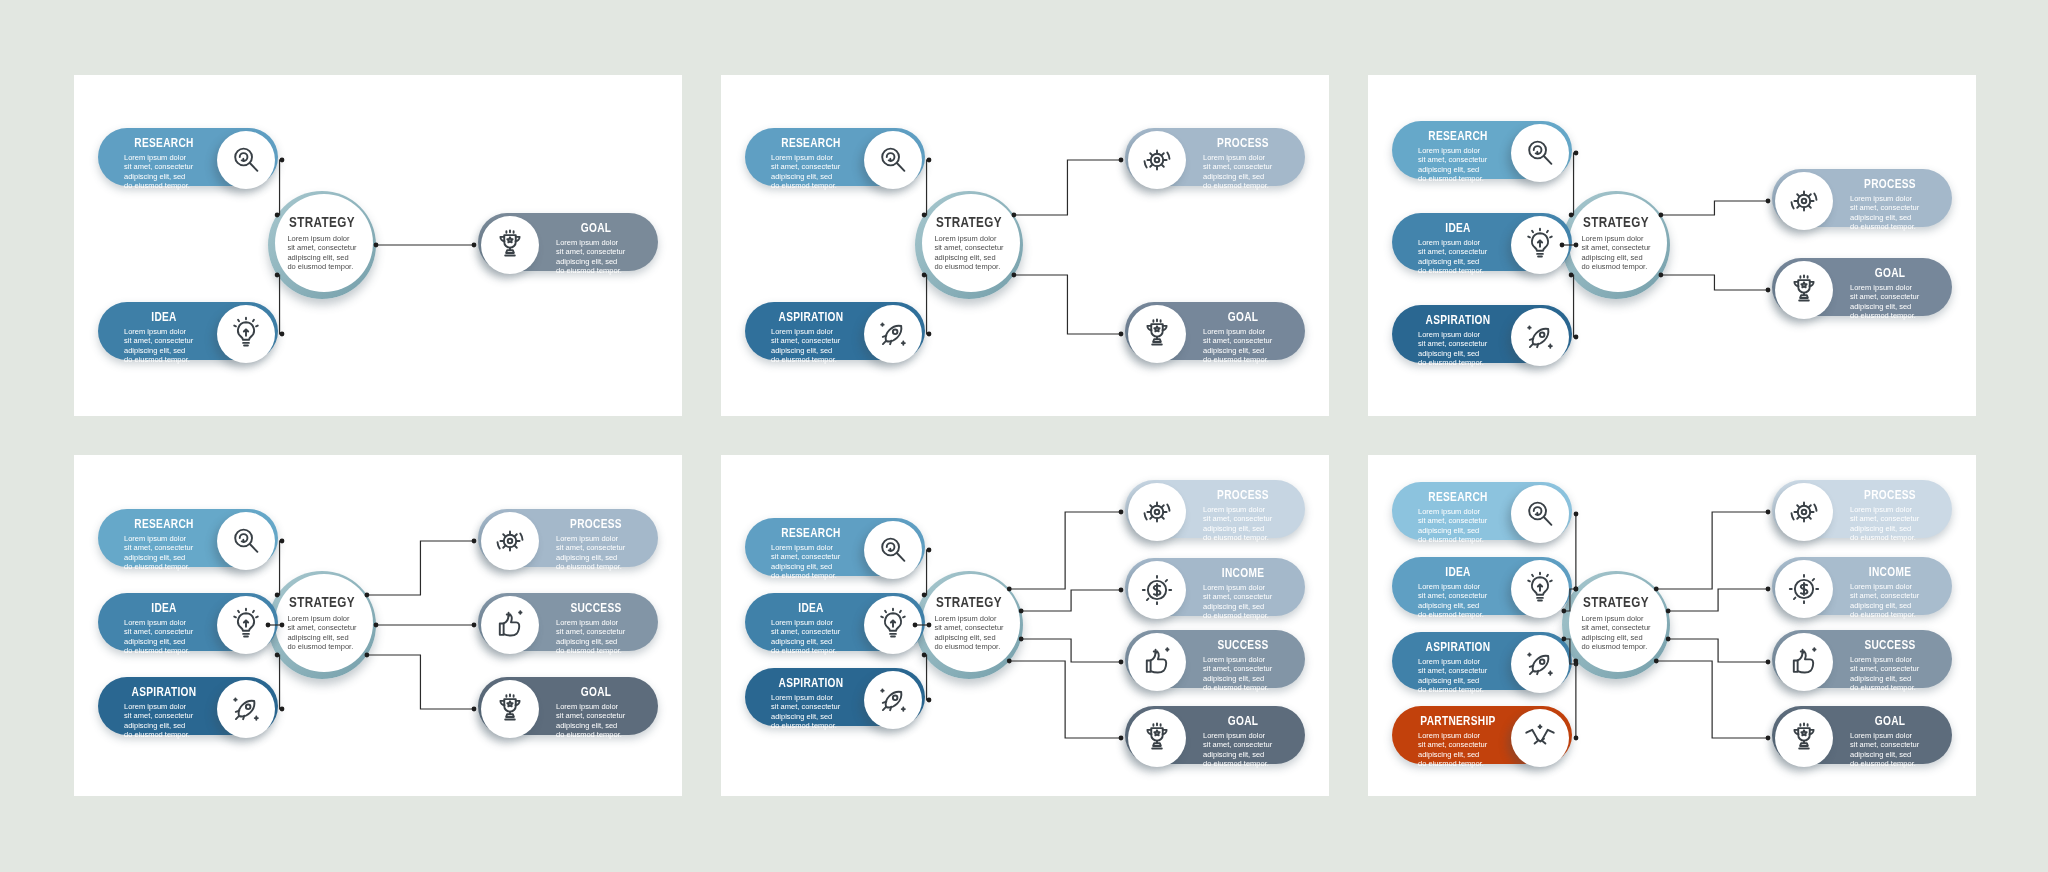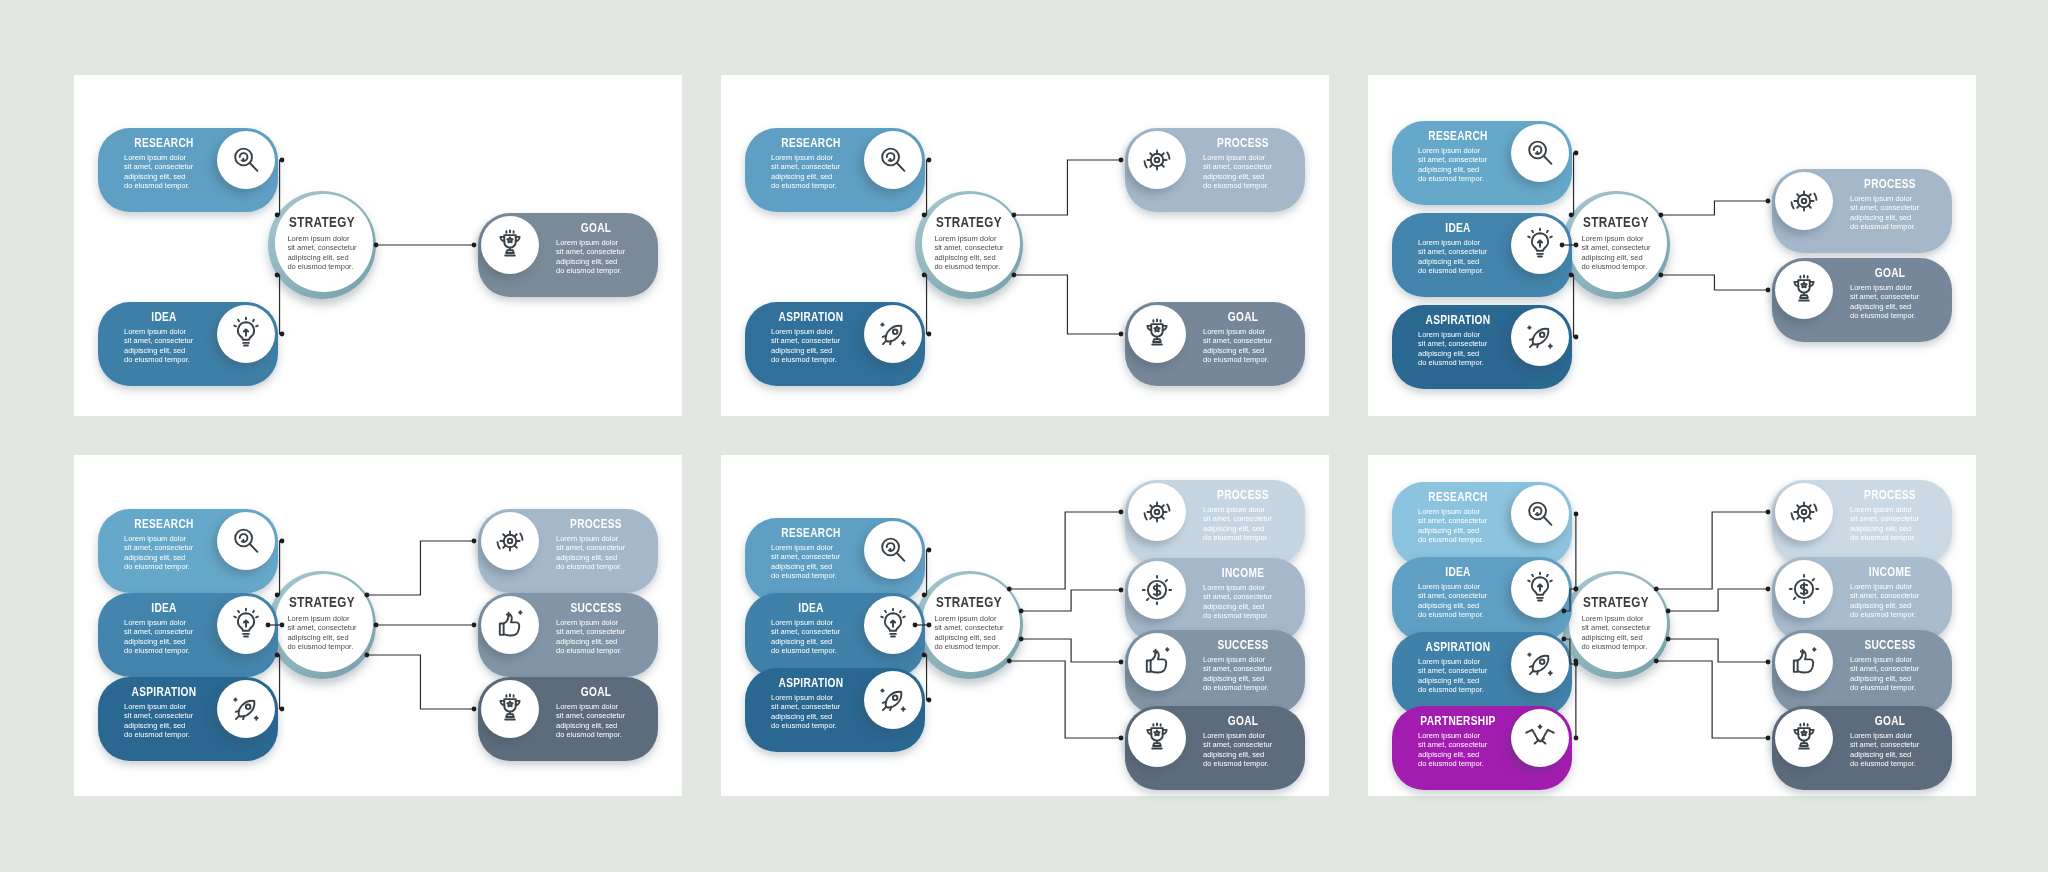--- a/index.html
+++ b/index.html
@@ -1,19 +1,19 @@
 <!DOCTYPE html>
 <html><head>
 <meta charset="utf-8">
 <style>
   html,body{margin:0;padding:0;background:#E2E7E1;}
   #board{position:relative;width:2048px;height:872px;background:#E2E7E1;
          font-family:"Liberation Sans",sans-serif;overflow:hidden;}
   .card{position:absolute;width:608px;height:341px;background:#FFFFFF;}
-  .pill{position:absolute;width:180px;height:84px;border-radius:32px;
+  .pill{position:absolute;width:180px;height:58px;border-radius:32px;
         box-shadow:0 4px 8px rgba(62,82,96,.28);}
   .icon-circle{position:absolute;width:58px;height:58px;border-radius:50%;background:#fff;
         display:flex;align-items:center;justify-content:center;
         box-shadow:-4px 5px 9px rgba(55,75,90,.30);}
   .pill-text{position:absolute;top:8px;width:104px;text-align:center;}
   .pill-text.lft{left:14px}
   .pill-text.rgt{left:66px}
   .pill-title{color:#fff;font-size:13px;font-weight:bold;letter-spacing:.4px;line-height:14px;
         transform:scaleX(.78);transform-origin:50% 50%;white-space:nowrap;margin-bottom:3px;}
   .pill-body{color:#fff;font-size:7.5px;line-height:9.3px;white-space:pre-line;
@@ -690,21 +690,21 @@
         </div>
       </div>
       <div class="icon-circle" style="left: 143px; top: 180px;">
         <svg class="glyph" width="36" height="36" viewBox="0 0 30 30">
           <path d="M9.2 20.8c-.8-2.9.3-6.6 2.9-9.2 2.7-2.7 6.6-3.9 9.7-3.3.6 3.1-.6 7-3.3 9.7-2.6 2.6-6.3 3.7-9.3 2.8z"></path>
           <circle cx="16.8" cy="13.2" r="1.9"></circle>
           <path d="M9.4 16.4l-2.9 1M13.6 20.6l-1 2.9M8.8 21.2l-2.2 2.2"></path>
           <path d="M23.6 21.3v2.6M22.3 22.6h2.6M6.2 6.2v2M5.2 7.2h2"></path>
         </svg>
       </div>
-      <div class="pill" style="left: 24px; top: 251px; background: #a21caf;">
+      <div class="pill" style="left: 24px; top: 251px; background: #c2410c;">
         <div class="pill-text lft" style="position: absolute;">
           <div class="pill-title">PARTNERSHIP</div>
           <div class="pill-body">Lorem ipsum dolor
 sit amet, consectetur
 adipiscing elit, sed
 do eiusmod tempor.</div>
         </div>
       </div>
       <div class="icon-circle" style="left: 143px; top: 254px;">
         <svg class="glyph" width="36" height="36" viewBox="0 0 30 30">

